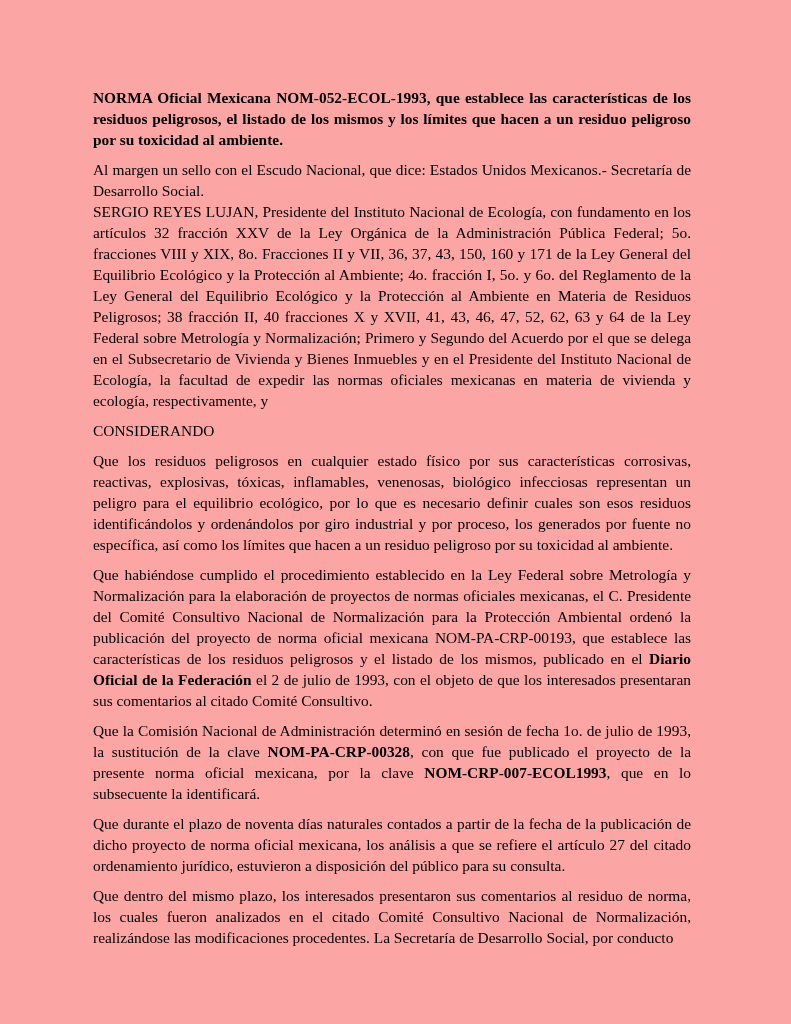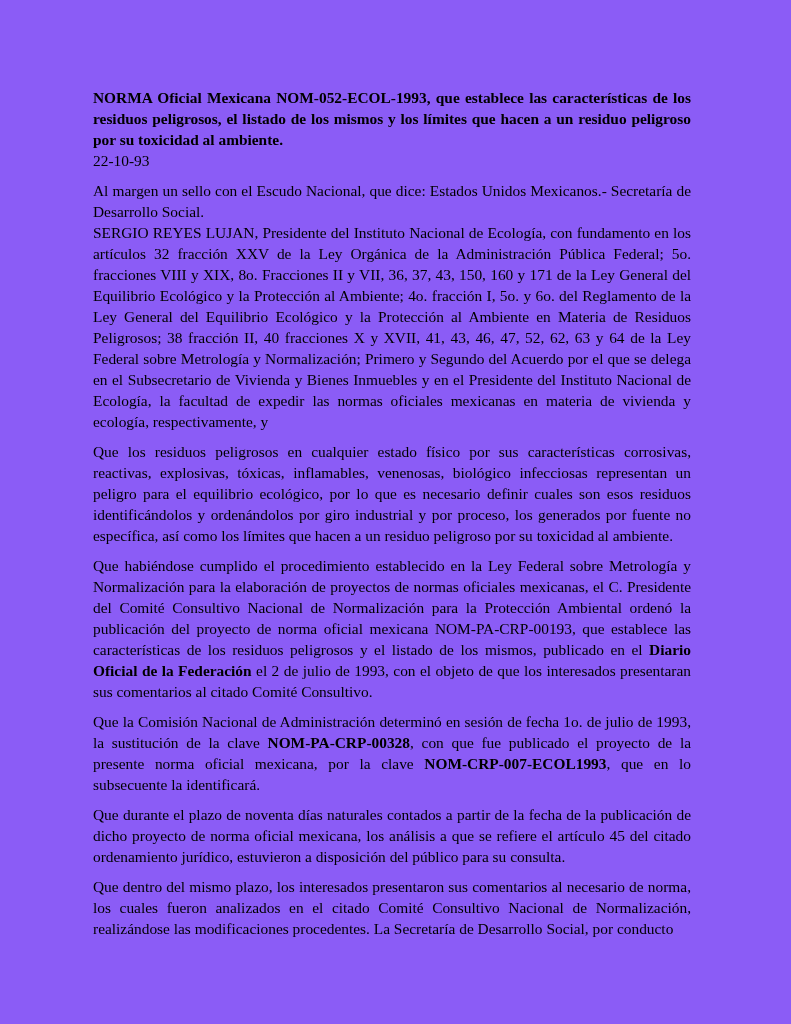--- a/index.html
+++ b/index.html
@@ -11,21 +11,21 @@
   body {
     width: 791px;
     height: 1024px;
     font-family: "Liberation Serif", "DejaVu Serif", serif;
     color: #000000;
     overflow: hidden;
   }
   .page {
     width: 791px;
     height: 1024px;
-    background: #8b5cf6;
+    background: #fca5a5;
     padding: 87px 100px 26px 93px;
   }
   .doc p {
     margin: 0;
     font-size: 15.4px;
     line-height: 21px;
     text-align: justify;
     letter-spacing: 0;
     word-spacing: normal;
   }
@@ -36,42 +36,44 @@
   .heading { text-align: left; }
   b { font-weight: bold; }
 </style>
 </head>
 <body>
 
 <div class="page doc">
 
   <div class="block">
     <p class="title-text">NORMA Oficial Mexicana NOM-052-ECOL-1993, que establece las características de los residuos peligrosos, el listado de los mismos y los límites que hacen a un residuo peligroso por su toxicidad al ambiente.</p>
-    <p class="date-line">22-10-93</p>
   </div>
 
   <div class="block">
     <p>Al margen un sello con el Escudo Nacional, que dice: Estados Unidos Mexicanos.- Secretaría de Desarrollo Social.</p>
     <p>SERGIO REYES LUJAN, Presidente del Instituto Nacional de Ecología, con fundamento en los artículos 32 fracción XXV de la Ley Orgánica de la Administración Pública Federal; 5o. fracciones VIII y XIX, 8o. Fracciones II y VII, 36, 37, 43, 150, 160 y 171 de la Ley General del Equilibrio Ecológico y la Protección al Ambiente; 4o. fracción I, 5o. y 6o. del Reglamento de la Ley General del Equilibrio Ecológico y la Protección al Ambiente en Materia de Residuos Peligrosos; 38 fracción II, 40 fracciones X y XVII, 41, 43, 46, 47, 52, 62, 63 y 64 de la Ley Federal sobre Metrología y Normalización; Primero y Segundo del Acuerdo por el que se delega en el Subsecretario de Vivienda y Bienes Inmuebles y en el Presidente del Instituto Nacional de Ecología, la facultad de expedir las normas oficiales mexicanas en materia de vivienda y ecología, respectivamente, y</p>
   </div>
 
+  <div class="block">
+    <p class="heading">CONSIDERANDO</p>
+  </div>
 
   <div class="block">
     <p>Que los residuos peligrosos en cualquier estado físico por sus características corrosivas, reactivas, explosivas, tóxicas, inflamables, venenosas, biológico infecciosas representan un peligro para el equilibrio ecológico, por lo que es necesario definir cuales son esos residuos identificándolos y ordenándolos por giro industrial y por proceso, los generados por fuente no específica, así como los límites que hacen a un residuo peligroso por su toxicidad al ambiente.</p>
   </div>
 
   <div class="block">
     <p><span>Que habiéndose cumplido el procedimiento establecido en la Ley Federal sobre Metrología y Normalización para la elaboración de proyectos de normas oficiales mexicanas, el C. Presidente del Comité Consultivo Nacional de Normalización para la Protección Ambiental ordenó la publicación del proyecto de norma oficial mexicana NOM-PA-CRP-00193, que establece las características de los residuos peligrosos y el listado de los mismos, publicado en el </span><b>Diario Oficial de la Federación</b><span> el 2 de julio de 1993, con el objeto de que los interesados presentaran sus comentarios al citado Comité Consultivo.</span></p>
   </div>
 
   <div class="block">
     <p><span>Que la Comisión Nacional de Administración determinó en sesión de fecha 1o. de julio de 1993, la sustitución de la clave </span><b>NOM-PA-CRP-00328</b><span>, con que fue publicado el proyecto de la presente norma oficial mexicana, por la clave </span><b>NOM-CRP-007-ECOL1993</b><span>, que en lo subsecuente la identificará.</span></p>
   </div>
 
   <div class="block">
-    <p>Que durante el plazo de noventa días naturales contados a partir de la fecha de la publicación de dicho proyecto de norma oficial mexicana, los análisis a que se refiere el artículo 45 del citado ordenamiento jurídico, estuvieron a disposición del público para su consulta.</p>
+    <p>Que durante el plazo de noventa días naturales contados a partir de la fecha de la publicación de dicho proyecto de norma oficial mexicana, los análisis a que se refiere el artículo 27 del citado ordenamiento jurídico, estuvieron a disposición del público para su consulta.</p>
   </div>
 
   <div class="block">
-    <p>Que dentro del mismo plazo, los interesados presentaron sus comentarios al necesario de norma, los cuales fueron analizados en el citado Comité Consultivo Nacional de Normalización, realizándose las modificaciones procedentes. La Secretaría de Desarrollo Social, por conducto</p>
+    <p>Que dentro del mismo plazo, los interesados presentaron sus comentarios al residuo de norma, los cuales fueron analizados en el citado Comité Consultivo Nacional de Normalización, realizándose las modificaciones procedentes. La Secretaría de Desarrollo Social, por conducto</p>
   </div>
 
 </div>
 
 </body></html>

